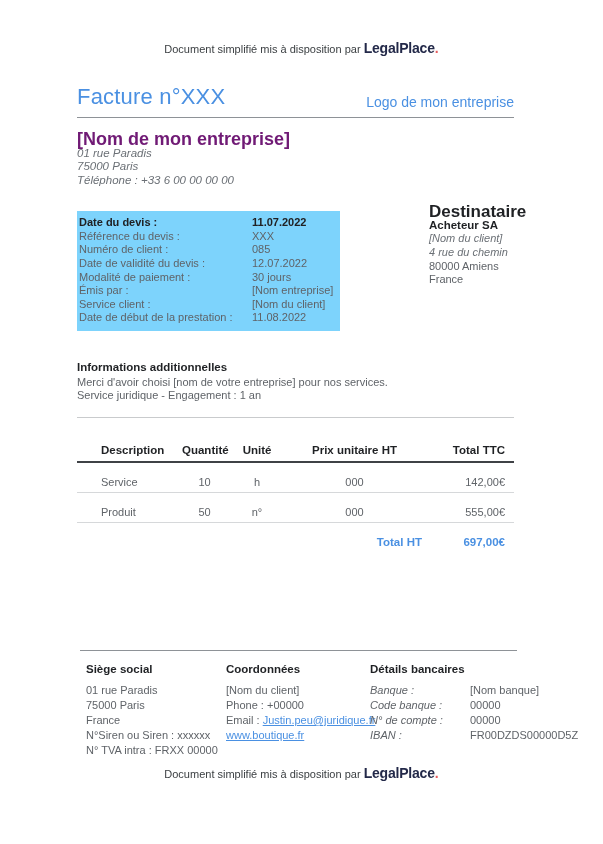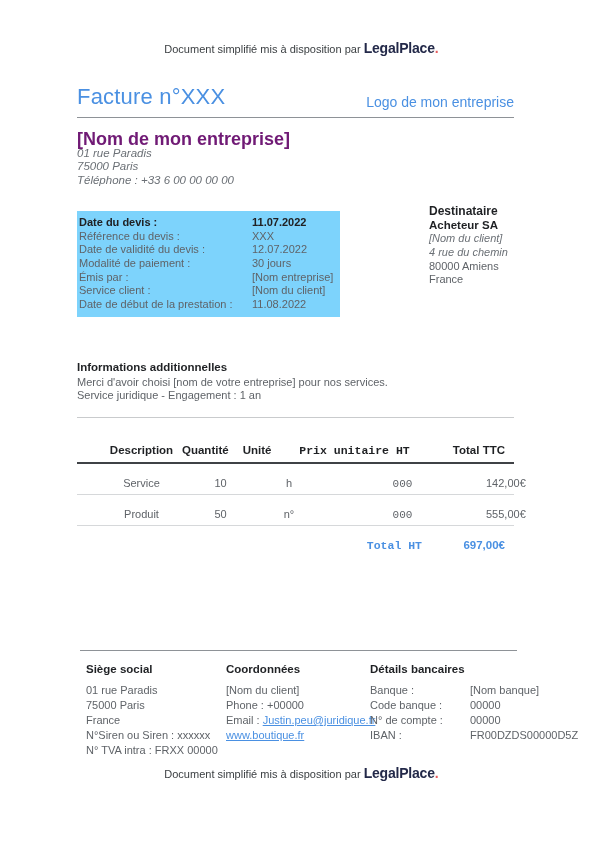--- a/index.html
+++ b/index.html
@@ -32,52 +32,52 @@
   .company .name { font-weight:bold; font-size:18px; line-height:15px; color:#701a75; }
   .company .muted-italic { font-style:italic; color:#6b7076; }
 
   
   .details-region { position:relative; margin-top:18px; height:130px; }
   .details-block { position:absolute; left:0; top:6px; width:263px; background:#7dd3fc; padding:5px 0 6px 2px; }
   .detail-row { display:flex; font-size:11px; line-height:13.6px; color:#5f6368; white-space:nowrap; }
   .detail-row .lbl { width:173px; flex:none; }
   .detail-row.first { color:#202124; font-weight:bold; }
   .recipient { position:absolute; left:352px; top:0; font-size:11px; line-height:13.6px; color:#5f6368; white-space:nowrap; }
-  .recipient .head { font-weight:bold; color:#1f2124; font-size:12px; }
+  .recipient .head { font-weight:bold; color:#1f2124; font-size:17px; }
   .recipient .name { font-weight:bold; color:#1f2124; font-size:11.5px; }
   .recipient .muted-italic { font-style:italic; color:#6b7076; }
 
   
   .addl { margin-top:26px; font-size:11px; line-height:13.5px; color:#5f6368; }
   .addl .head { font-weight:bold; color:#1f2124; font-size:11.5px; margin-bottom:1px; }
   .divider2 { margin-top:14px; }
 
   
   .items { margin-top:0; }
   .trow { display:grid; grid-template-columns:105px 45px 60px 135px 1fr; align-items:baseline; }
-  .trow .c-desc { text-align:center;padding-left:24px; }
+  .trow .c-desc { text-align:left;padding-left:24px; }
   .trow .c-qty  { text-align:center; }
   .trow .c-unit { text-align:center; }
-  .trow .c-price{ text-align:center;font-family:Liberation Mono, monospace; }
+  .trow .c-price{ text-align:center; }
   .trow .c-total{ text-align:right; padding-right:9px; }
   .thead { padding-top:26px; padding-bottom:5px; border-bottom:2px solid #3f4246; font-weight:bold; font-size:11.5px; color:#1f2124; }
-  .tbody-row { padding-top:13px; padding-bottom:4px; border-bottom:1px solid #d6d8da; font-size:11px; color:#5f6368;gap:16px; }
+  .tbody-row { padding-top:13px; padding-bottom:4px; border-bottom:1px solid #d6d8da; font-size:11px; color:#5f6368; }
   .total-row { padding-top:13px; font-size:11.5px; font-weight:bold; color:#4a90e2; }
   .total-row .c-price { text-align:right; }
 
   
   .footer-divider { position:absolute; left:80px; width:437px; top:650px; border-top:1px solid #8e9297; }
   .footer { position:absolute; left:80px; width:460px; top:662px; display:flex; }
   .fcol { font-size:11px; line-height:15px; color:#5f6368; white-space:nowrap;margin-left:6px; }
   .fcol .head { font-weight:bold; color:#1f2124; font-size:11.5px; margin-bottom:6px; }
   .fcol-siege { width:142px; }
   .fcol-coord { width:138px; }
   .fcol-bank  { width:170px; }
   .bank-row { display:flex; }
-  .bank-row .lbl { width:100px; flex:none; }
+  .bank-row .lbl { width:100px; flex:none;font-style:italic; }
   a.link { color:#4a90e2; text-decoration:underline; cursor:pointer; }
 </style>
 </head>
 <body>
 
 <div class="page">
 
   <div class="brand-note top-note">
     <span>Document simplifié mis à disposition par</span>
     <span class="brand">LegalPlace</span><span class="brand-dot">.</span>
@@ -100,20 +100,24 @@
 
     <div class="details-region">
       <div class="details-block">
         <div class="detail-row first">
           <span class="lbl">Date du devis :</span>
           <span class="val">11.07.2022</span>
         </div>
         <div class="detail-row">
           <span class="lbl">Référence du devis :</span>
           <span class="val">XXX</span>
+        </div>
+        <div class="detail-row">
+          <span class="lbl">Numéro de client :</span>
+          <span class="val">085</span>
         </div>
         <div class="detail-row">
           <span class="lbl">Date de validité du devis :</span>
           <span class="val">12.07.2022</span>
         </div>
         <div class="detail-row">
           <span class="lbl">Modalité de paiement :</span>
           <span class="val">30 jours</span>
         </div>
         <div class="detail-row">

